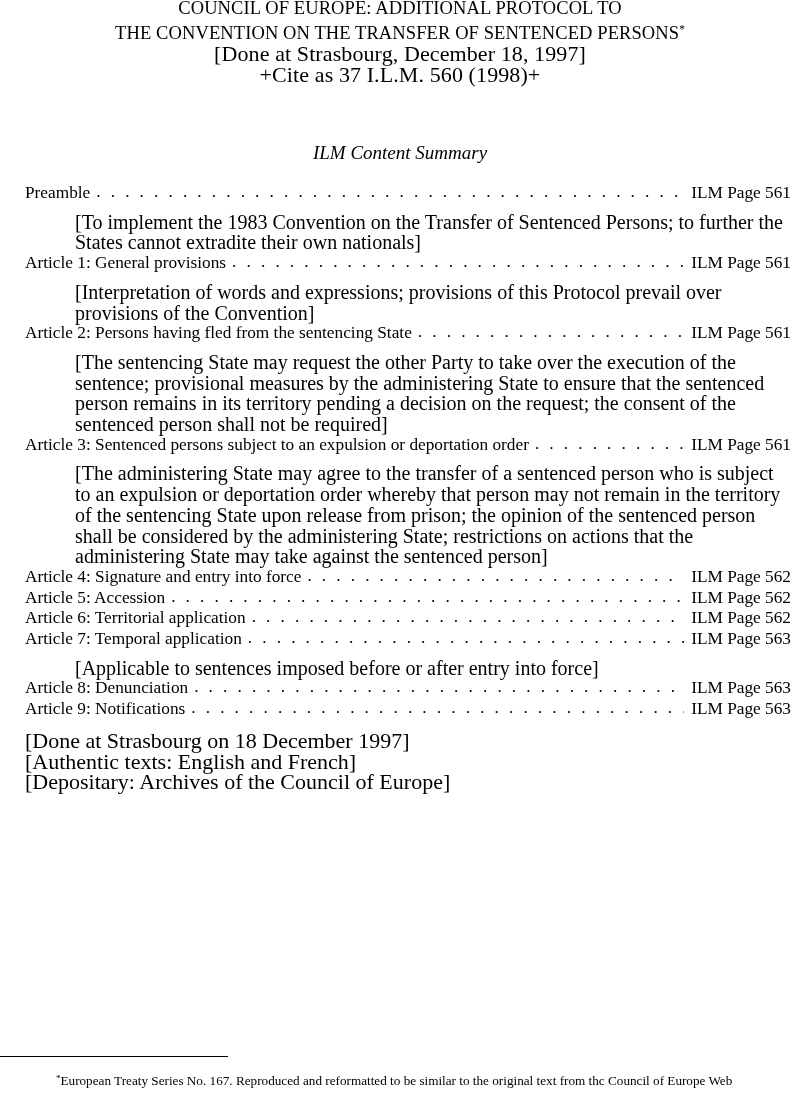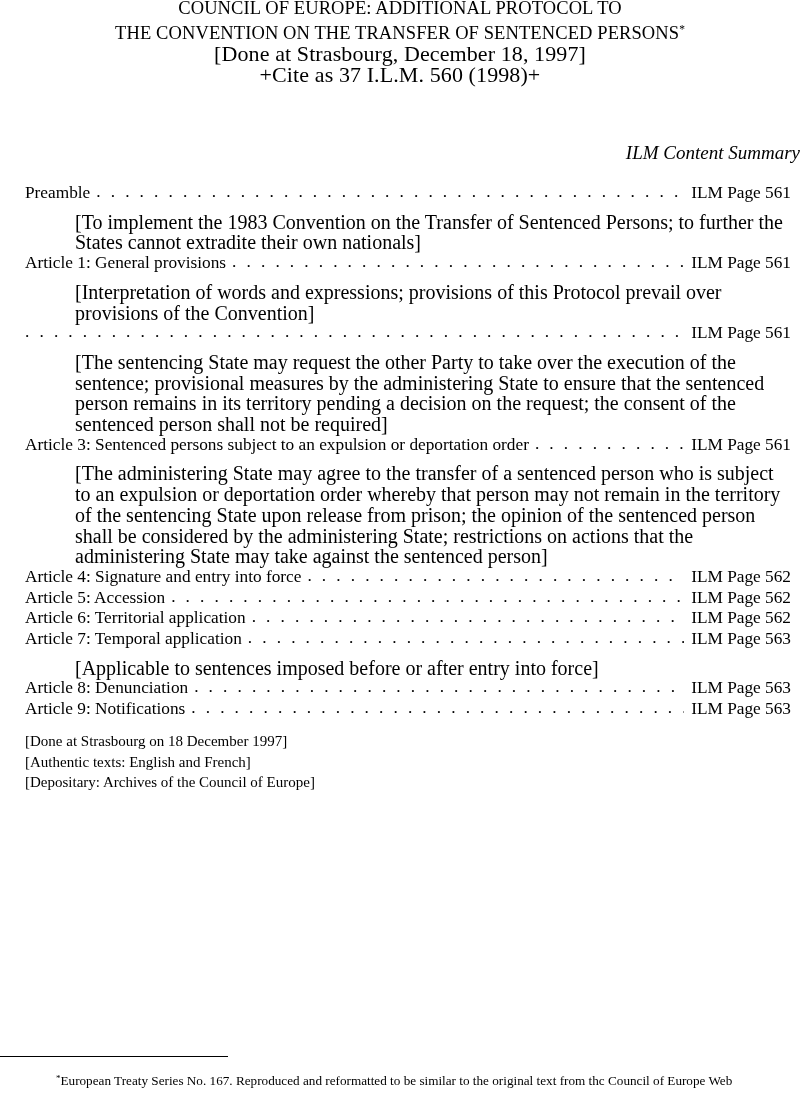--- a/index.html
+++ b/index.html
@@ -47,21 +47,21 @@
     vertical-align: 0.52em;
     letter-spacing: 0;
   }
 
   
   .section-heading {
     position: absolute;
     left: 0;
     top: 142px;
     width: 800px;
-    text-align: right;
+    text-align: center;
     font-style: italic;
     font-size: 19px;
     line-height: 22px;
   }
 
   
   .summary {
     position: absolute;
     left: 25px;
     top: 183px;
@@ -108,21 +108,21 @@
   .desc-line {
     line-height: 20.7px;
     white-space: nowrap;
   }
 
   
   .closing {
     position: absolute;
     left: 25px;
     top: 731px;
-    font-size: 15px;
+    font-size: 22px;
     line-height: 20.7px;
   }
   .closing div { white-space: nowrap; }
 
   
   .footnote-rule {
     position: absolute;
     left: 0;
     top: 1056px;
     width: 228px;
@@ -171,20 +171,21 @@
       <div class="entry-line">
         <span class="entry-label">Article 1:  General provisions</span>
         <span class="leader"></span>
         <span class="entry-page">ILM Page 561</span>
       </div>
       <div class="desc">
         <div class="desc-line">[Interpretation of words and expressions; provisions of this Protocol prevail over</div>
         <div class="desc-line">provisions of the Convention]</div>
       </div>
       <div class="entry-line">
+        <span class="entry-label">Article 2:  Persons having fled from the sentencing State</span>
         <span class="leader"></span>
         <span class="entry-page">ILM Page 561</span>
       </div>
       <div class="desc">
         <div class="desc-line">[The sentencing State may request the other Party to take over the execution of the</div>
         <div class="desc-line">sentence; provisional measures by the administering State to ensure that the sentenced</div>
         <div class="desc-line">person remains in its territory pending a decision on the request; the consent of the</div>
         <div class="desc-line">sentenced person shall not be required]</div>
       </div>
       <div class="entry-line">

